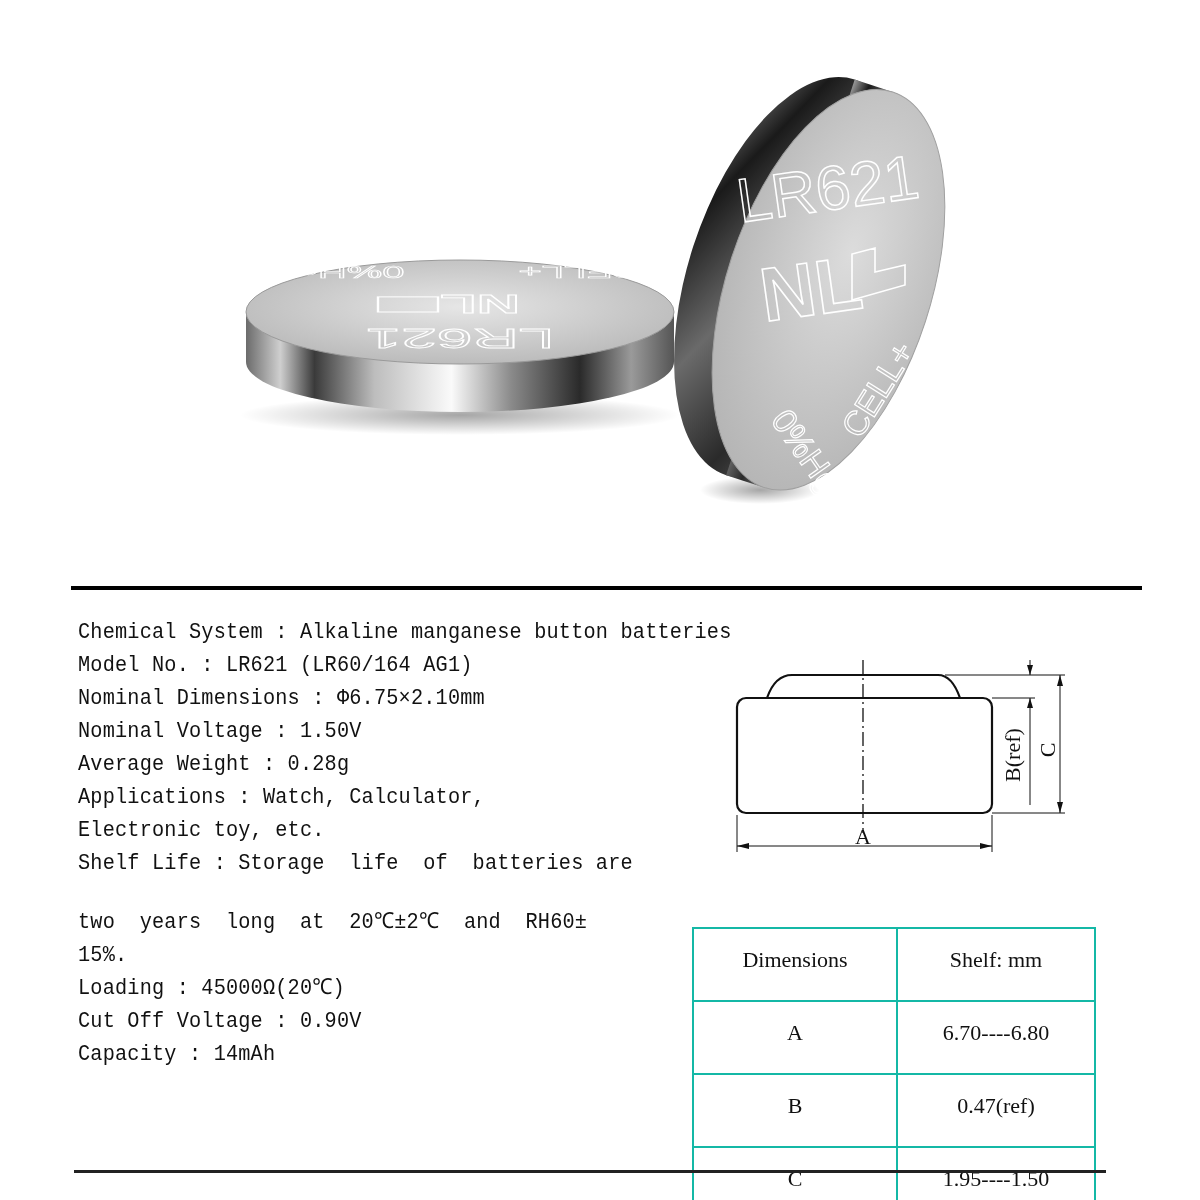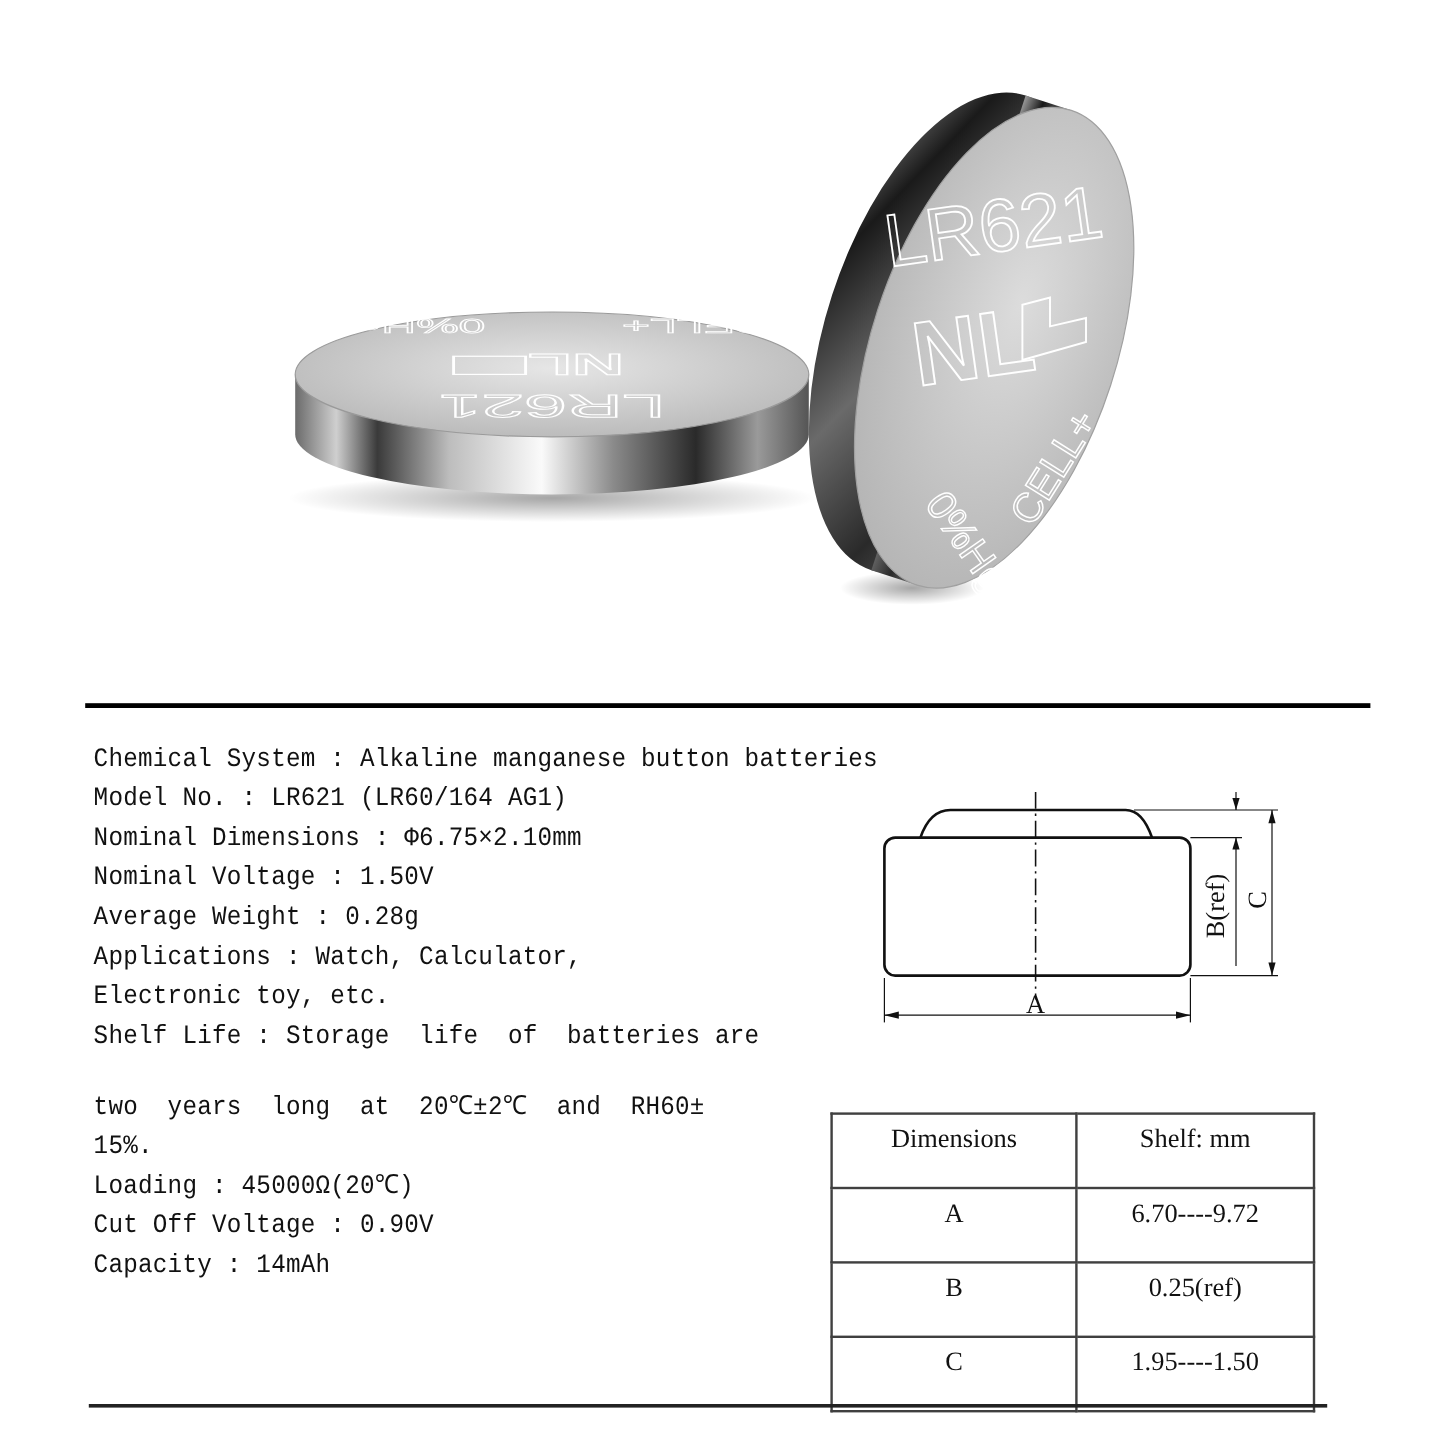--- a/index.html
+++ b/index.html
@@ -5,21 +5,21 @@
   html, body { margin: 0; padding: 0; background: #ffffff; }
   body { width: 1200px; height: 1200px; position: relative; overflow: hidden; font-family: "Liberation Mono", "DejaVu Sans Mono", monospace; color: #111; }
   .hero { position: absolute; left: 0; top: 0; width: 1200px; height: 570px; }
   .rule-top { position: absolute; left: 71px; top: 586px; width: 1071px; height: 4px; background: #000; }
   .rule-bottom { position: absolute; left: 74px; top: 1170px; width: 1032px; height: 3px; background: #222; }
   .specs { position: absolute; left: 78px; top: 616px; width: 680px; font-size: 22px; line-height: 33px; letter-spacing: 0.2px; transform: scaleX(0.92); transform-origin: left top; }
   .specs .line { white-space: pre; height: 33px; }
   .specs .spacer { height: 26px; }
   .drawing { position: absolute; left: 720px; top: 650px; width: 380px; height: 210px; }
   table.dims { position: absolute; left: 692px; top: 927px; width: 404px; border-collapse: collapse; font-family: "Liberation Serif", "DejaVu Serif", serif; font-size: 22px; }
-  table.dims td, table.dims th { border: 2px solid #404040; height: 52px; text-align: center; vertical-align: top; padding-top: 7px; font-weight: normal; }
+  table.dims td, table.dims th { border: 2px solid #14b8a6; height: 52px; text-align: center; vertical-align: top; padding-top: 18px; font-weight: normal; }
   table.dims th:first-child, table.dims td:first-child { width: 200px; }
 </style>
 </head>
 <body>
 
 <svg class="hero" viewBox="0 0 1200 570" xmlns="http://www.w3.org/2000/svg">
   <defs>
     <linearGradient id="rimFlat" x1="0" y1="0" x2="1" y2="0">
       <stop offset="0" stop-color="#6b6b6b"></stop>
       <stop offset="0.08" stop-color="#cfcfcf"></stop>
@@ -140,25 +140,25 @@
 <table class="dims">
   <thead>
     <tr>
       <th>Dimensions</th>
       <th>Shelf: mm</th>
     </tr>
   </thead>
   <tbody>
     <tr>
       <td>A</td>
-      <td>6.70----9.72</td>
+      <td>6.70----6.80</td>
     </tr>
     <tr>
       <td>B</td>
-      <td>0.25(ref)</td>
+      <td>0.47(ref)</td>
     </tr>
     <tr>
       <td>C</td>
       <td>1.95----1.50</td>
     </tr>
   </tbody>
 </table>
 
 <div class="rule-bottom"></div>
 

